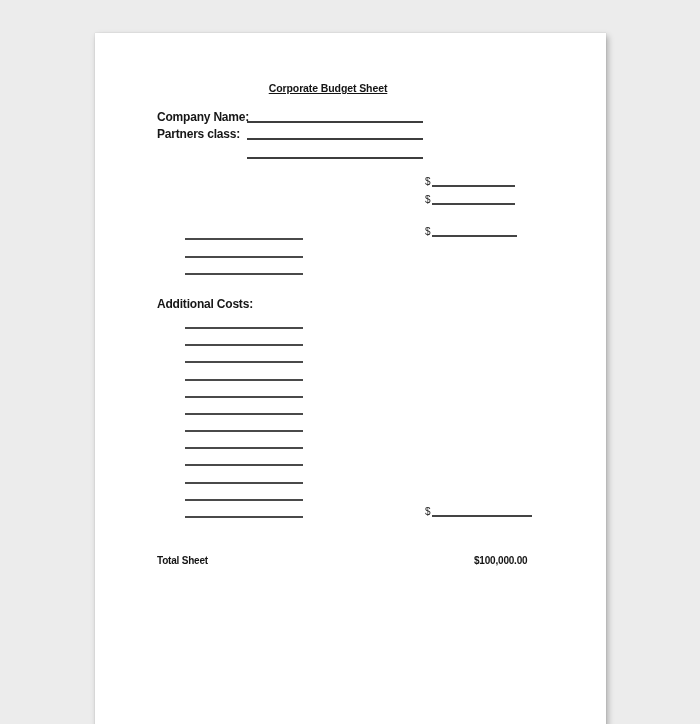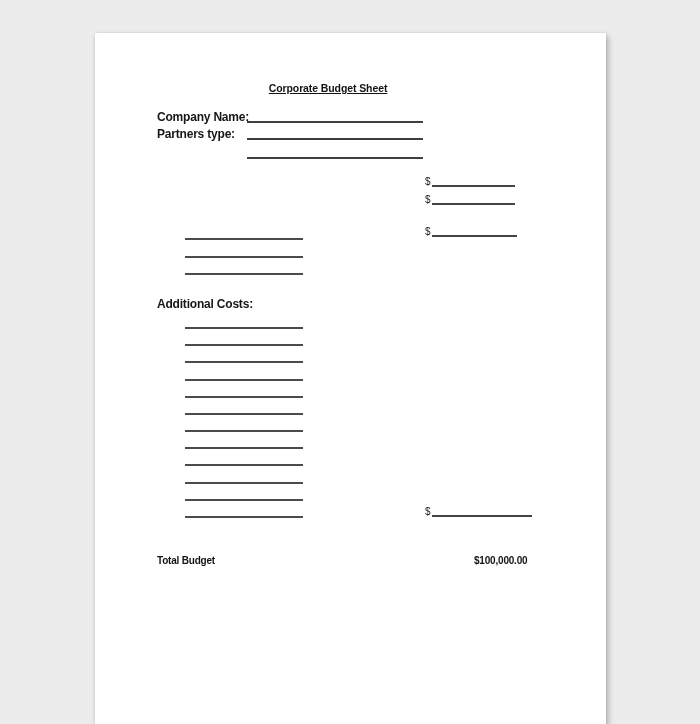--- a/index.html
+++ b/index.html
@@ -97,21 +97,21 @@
 <body>
 
 <div class="canvas">
   <div class="page">
 
     <div class="title">Corporate Budget Sheet</div>
 
     <div class="lbl" style="top:78px">Company Name:</div>
     <div class="hline" style="top:88px; left:152px; width:176px"></div>
 
-    <div class="lbl" style="top:95px">Partners type:</div>
+    <div class="lbl" style="top:95px">Partners class:</div>
     <div class="hline" style="top:105px; left:152px; width:176px"></div>
     <div class="hline" style="top:124px; left:152px; width:176px"></div>
 
     <div class="dollar" style="top:142px">
       <span class="dsym">$</span>
       <span class="dline" style="width:83px"></span>
     </div>
 
     <div class="dollar" style="top:160px">
       <span class="dsym">$</span>
@@ -138,17 +138,17 @@
     <div class="bline" style="top:431px"></div>
     <div class="bline" style="top:449px"></div>
     <div class="bline" style="top:466px"></div>
     <div class="bline" style="top:483px"></div>
 
     <div class="dollar" style="top:472px">
       <span class="dsym">$</span>
       <span class="dline" style="width:100px"></span>
     </div>
 
-    <div class="total-label">Total Budget</div>
+    <div class="total-label">Total Sheet</div>
     <div class="total-amount">$100,000.00</div>
 
   </div>
 </div>
 
 </body></html>

